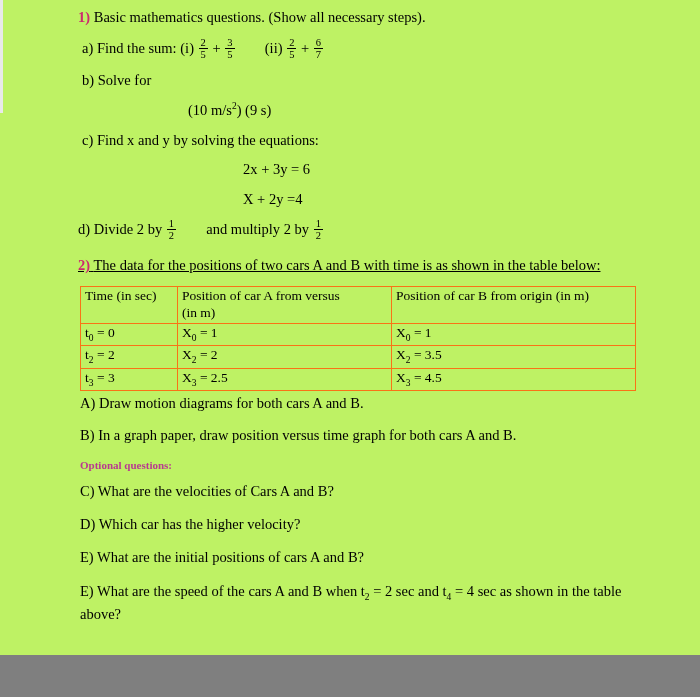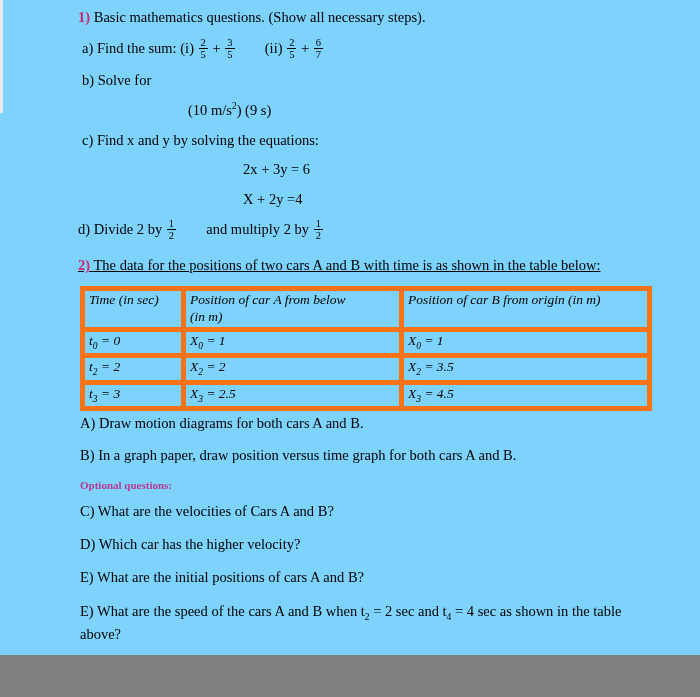--- a/index.html
+++ b/index.html
@@ -13,21 +13,21 @@
     font-family: "Liberation Serif", serif;
     color: #000000;
     position: relative;
     overflow: hidden;
   }
   .page {
     position: absolute;
     left: 0; top: 0;
     width: 700px;
     height: 655px;
-    background: #7dd3fc;
+    background: #bef264;
     box-sizing: border-box;
   }
   .left-edge-rule {
     position: absolute;
     left: 0; top: 0;
     width: 3px;
     height: 113px;
     background: #e9e9e9;
   }
   .bottom-bar {
@@ -75,28 +75,27 @@
   .tbl-wrap {
     margin: 6px 0 2px 2px;
   }
   table.data {
     border-collapse: collapse;
     font-size: 13.5px;
     width: 528px;
     table-layout: fixed;
   }
   table.data th, table.data td {
-    border: 5px solid #f97316;
+    border: 1px solid #f97316;
     padding: 1px 4px;
     text-align: left;
     vertical-align: top;
     font-weight: normal;
     line-height: 1.25;
     height: 16px;
-    font-style: italic;
   }
   table.data th {
     height: 32px;
   }
   .col-time { width: 88px; }
   .col-a { width: 205px; }
   .col-b { width: 235px; }
 
   .optional {
     color: #b83a8f;
@@ -177,21 +176,21 @@
       <span class="q-num">2)</span>
       <span>The data for the positions of two cars A and B with time is as shown in the table below:</span>
     </div>
 
     <div class="tbl-wrap">
       <table class="data">
         <thead>
           <tr>
             <th class="col-time">Time (in sec)</th>
             <th class="col-a">
-              <span>Position of car A from below</span><br>
+              <span>Position of car A from versus</span><br>
               <span>(in m)</span>
             </th>
             <th class="col-b">Position of car B from origin (in m)</th>
           </tr>
         </thead>
         <tbody>
           <tr>
             <td><span>t</span><sub>0</sub><span> = 0</span></td>
             <td><span>X</span><sub>0</sub><span> = 1</span></td>
             <td><span>X</span><sub>0</sub><span> = 1</span></td>

